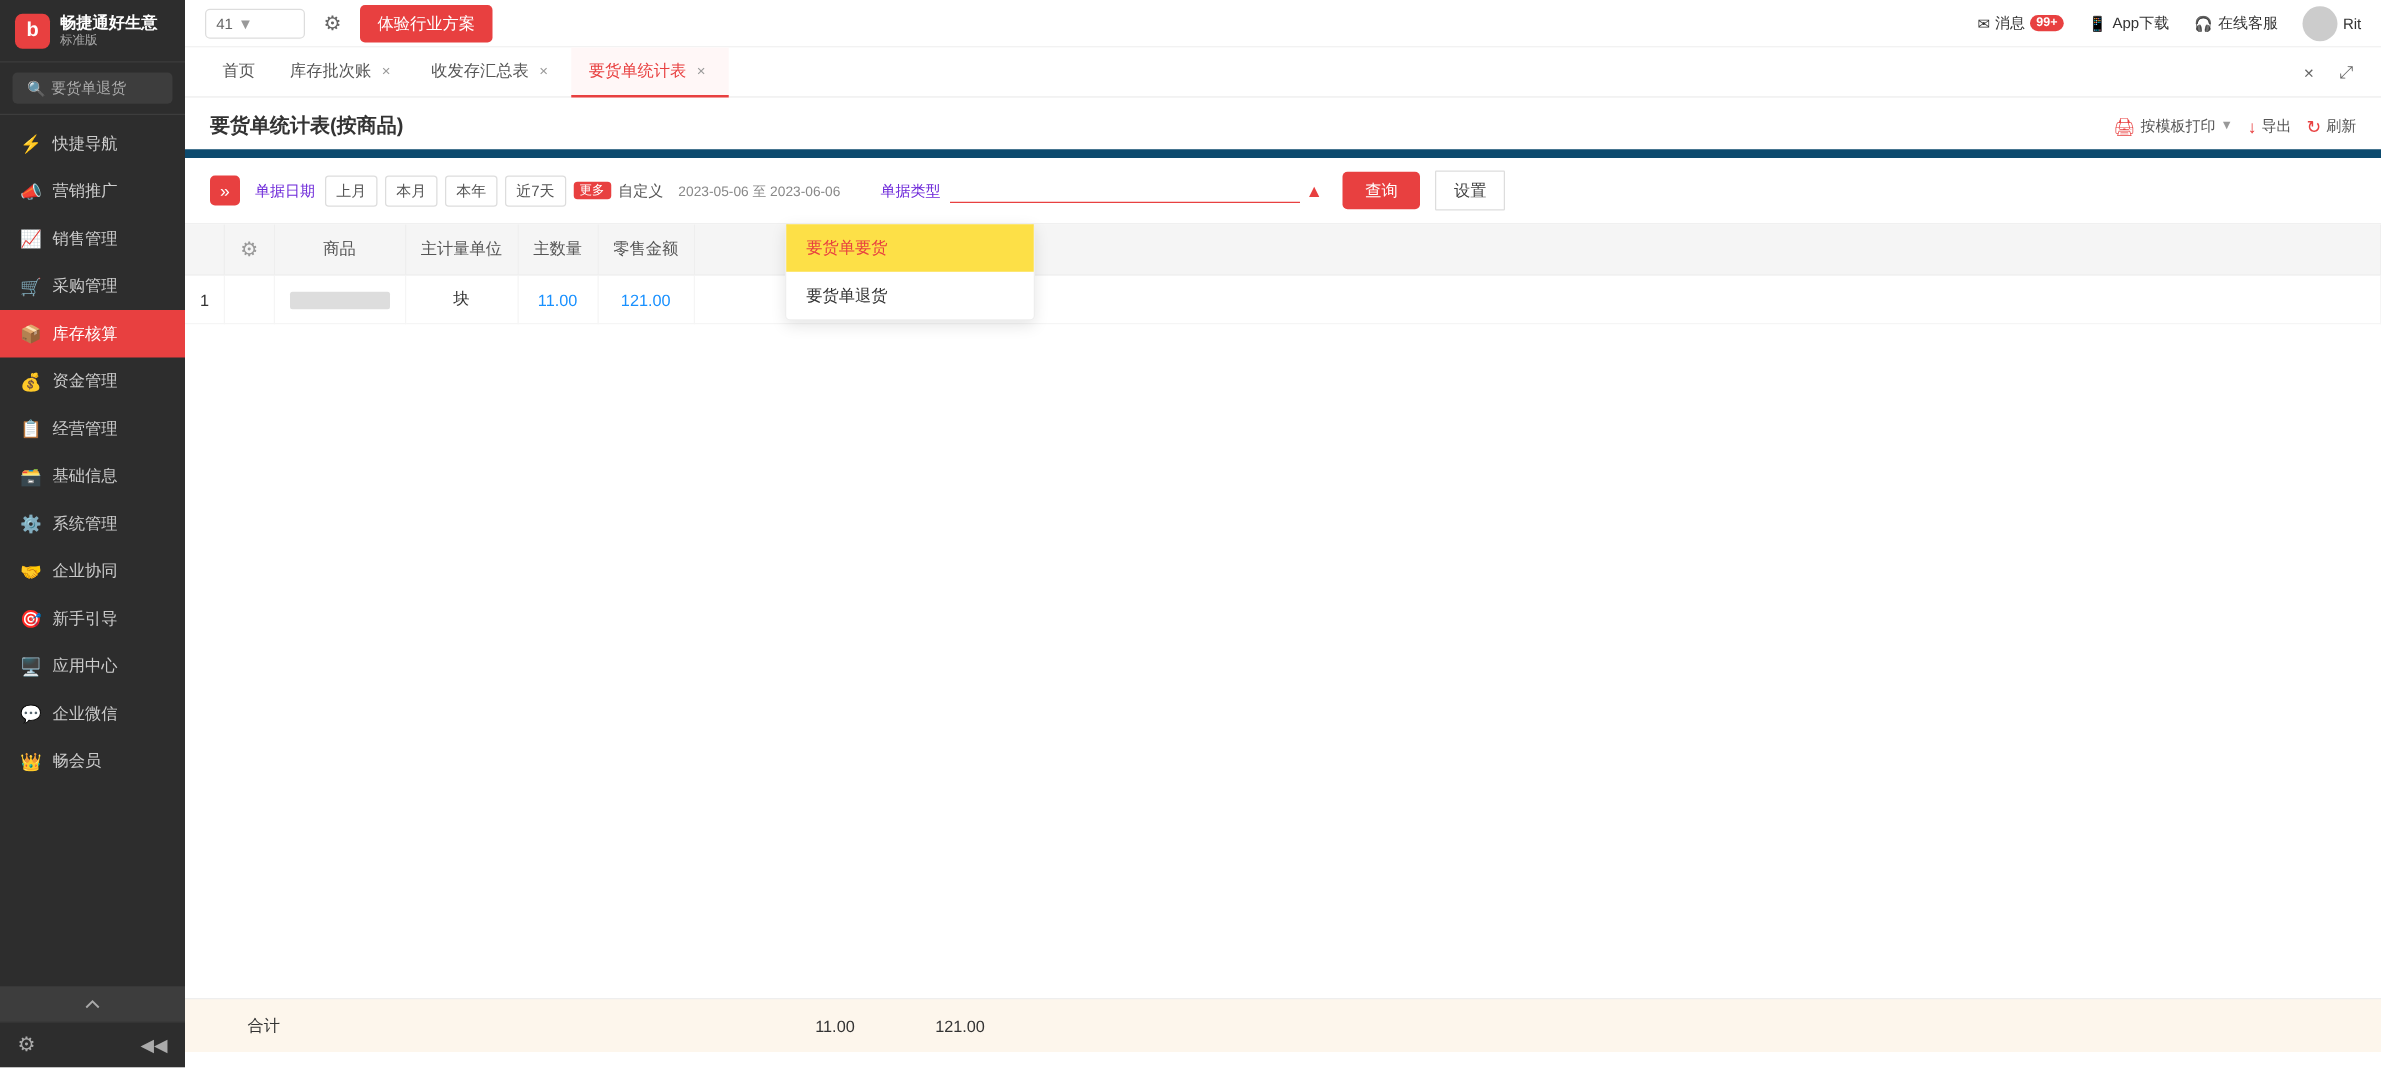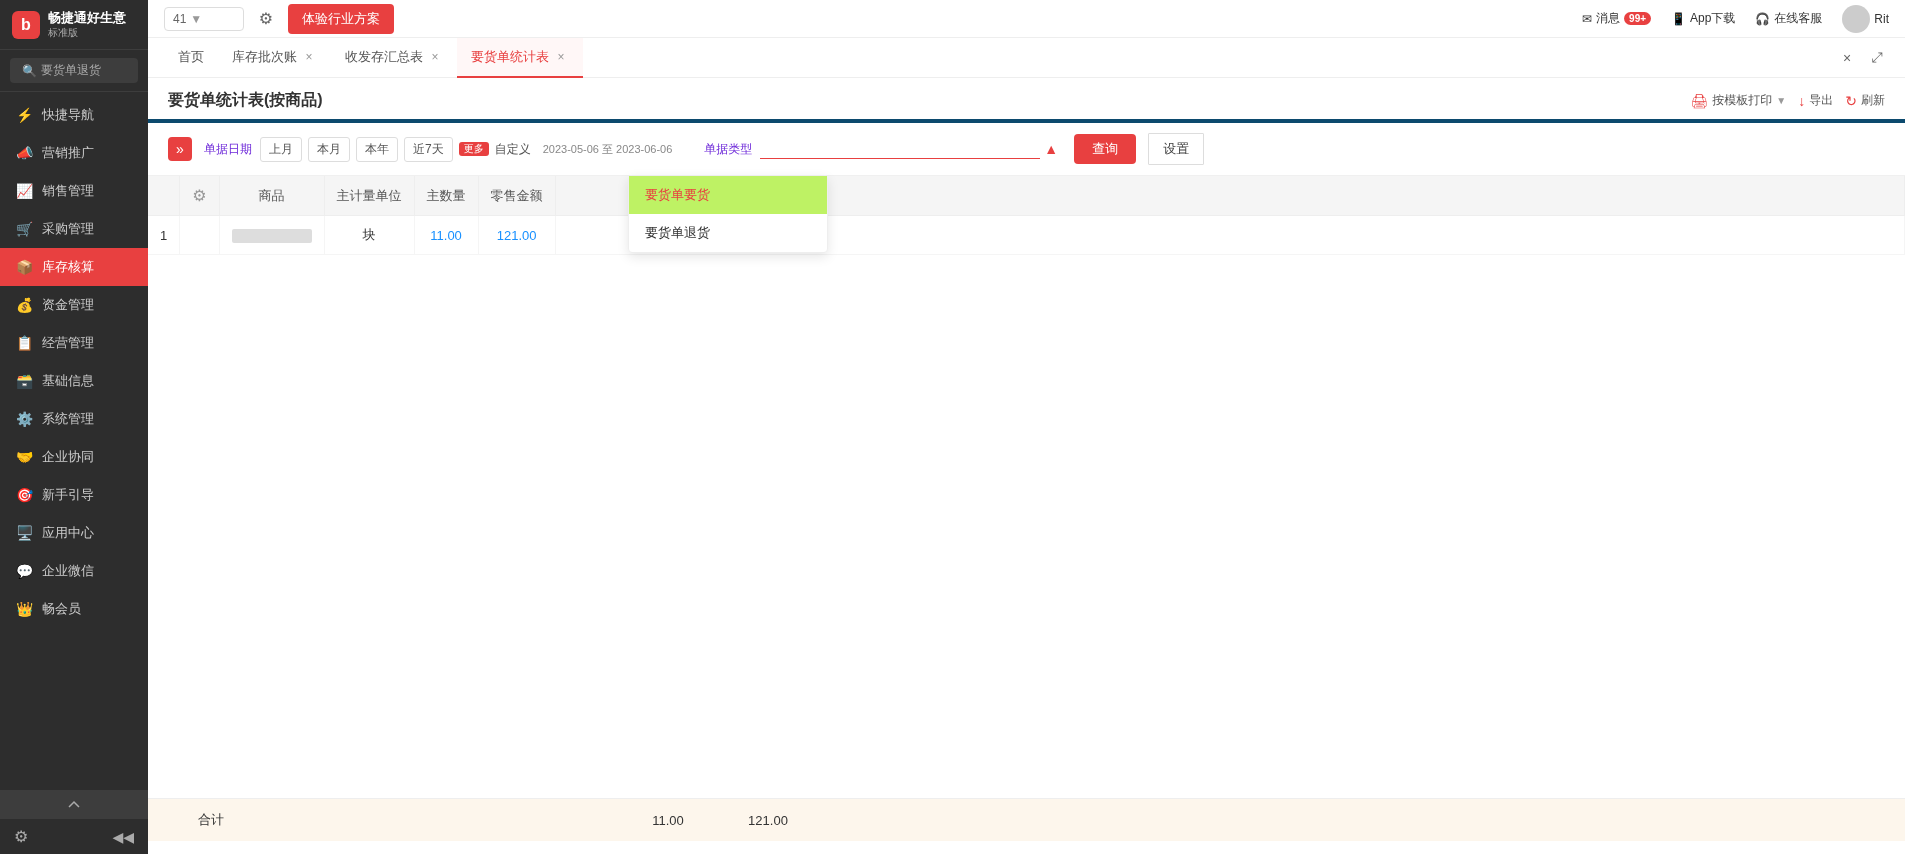--- a/index.html
+++ b/index.html
@@ -218,21 +218,21 @@
       background: #fff;
       margin: 0;
       min-height: 100%;
     }
 
     .page-header {
       display: flex;
       align-items: center;
       justify-content: space-between;
       padding: 12px 20px 8px;
-      border-bottom: 4px solid #0c4a6e;
+      border-bottom: 7px solid #0c4a6e;
     }
     .page-title {
       font-size: 16px;
       font-weight: bold;
       color: #333;
     }
     .page-actions {
       display: flex;
       align-items: center;
       gap: 12px;
@@ -377,21 +377,21 @@
       box-shadow: 0 4px 12px rgba(0,0,0,0.1);
       z-index: 100;
       min-width: 200px;
     }
     .dropdown-item {
       padding: 10px 16px;
       font-size: 13px;
       color: #333;
       cursor: pointer;
     }
-    .dropdown-item.selected { background: #bef264; color: #e84040; }
+    .dropdown-item.selected { background: #fde047; color: #e84040; }
 
     
     .table-container {
       padding: 0;
       background: #fff;
     }
     .data-table {
       width: 100%;
       border-collapse: collapse;
       font-size: 13px;

